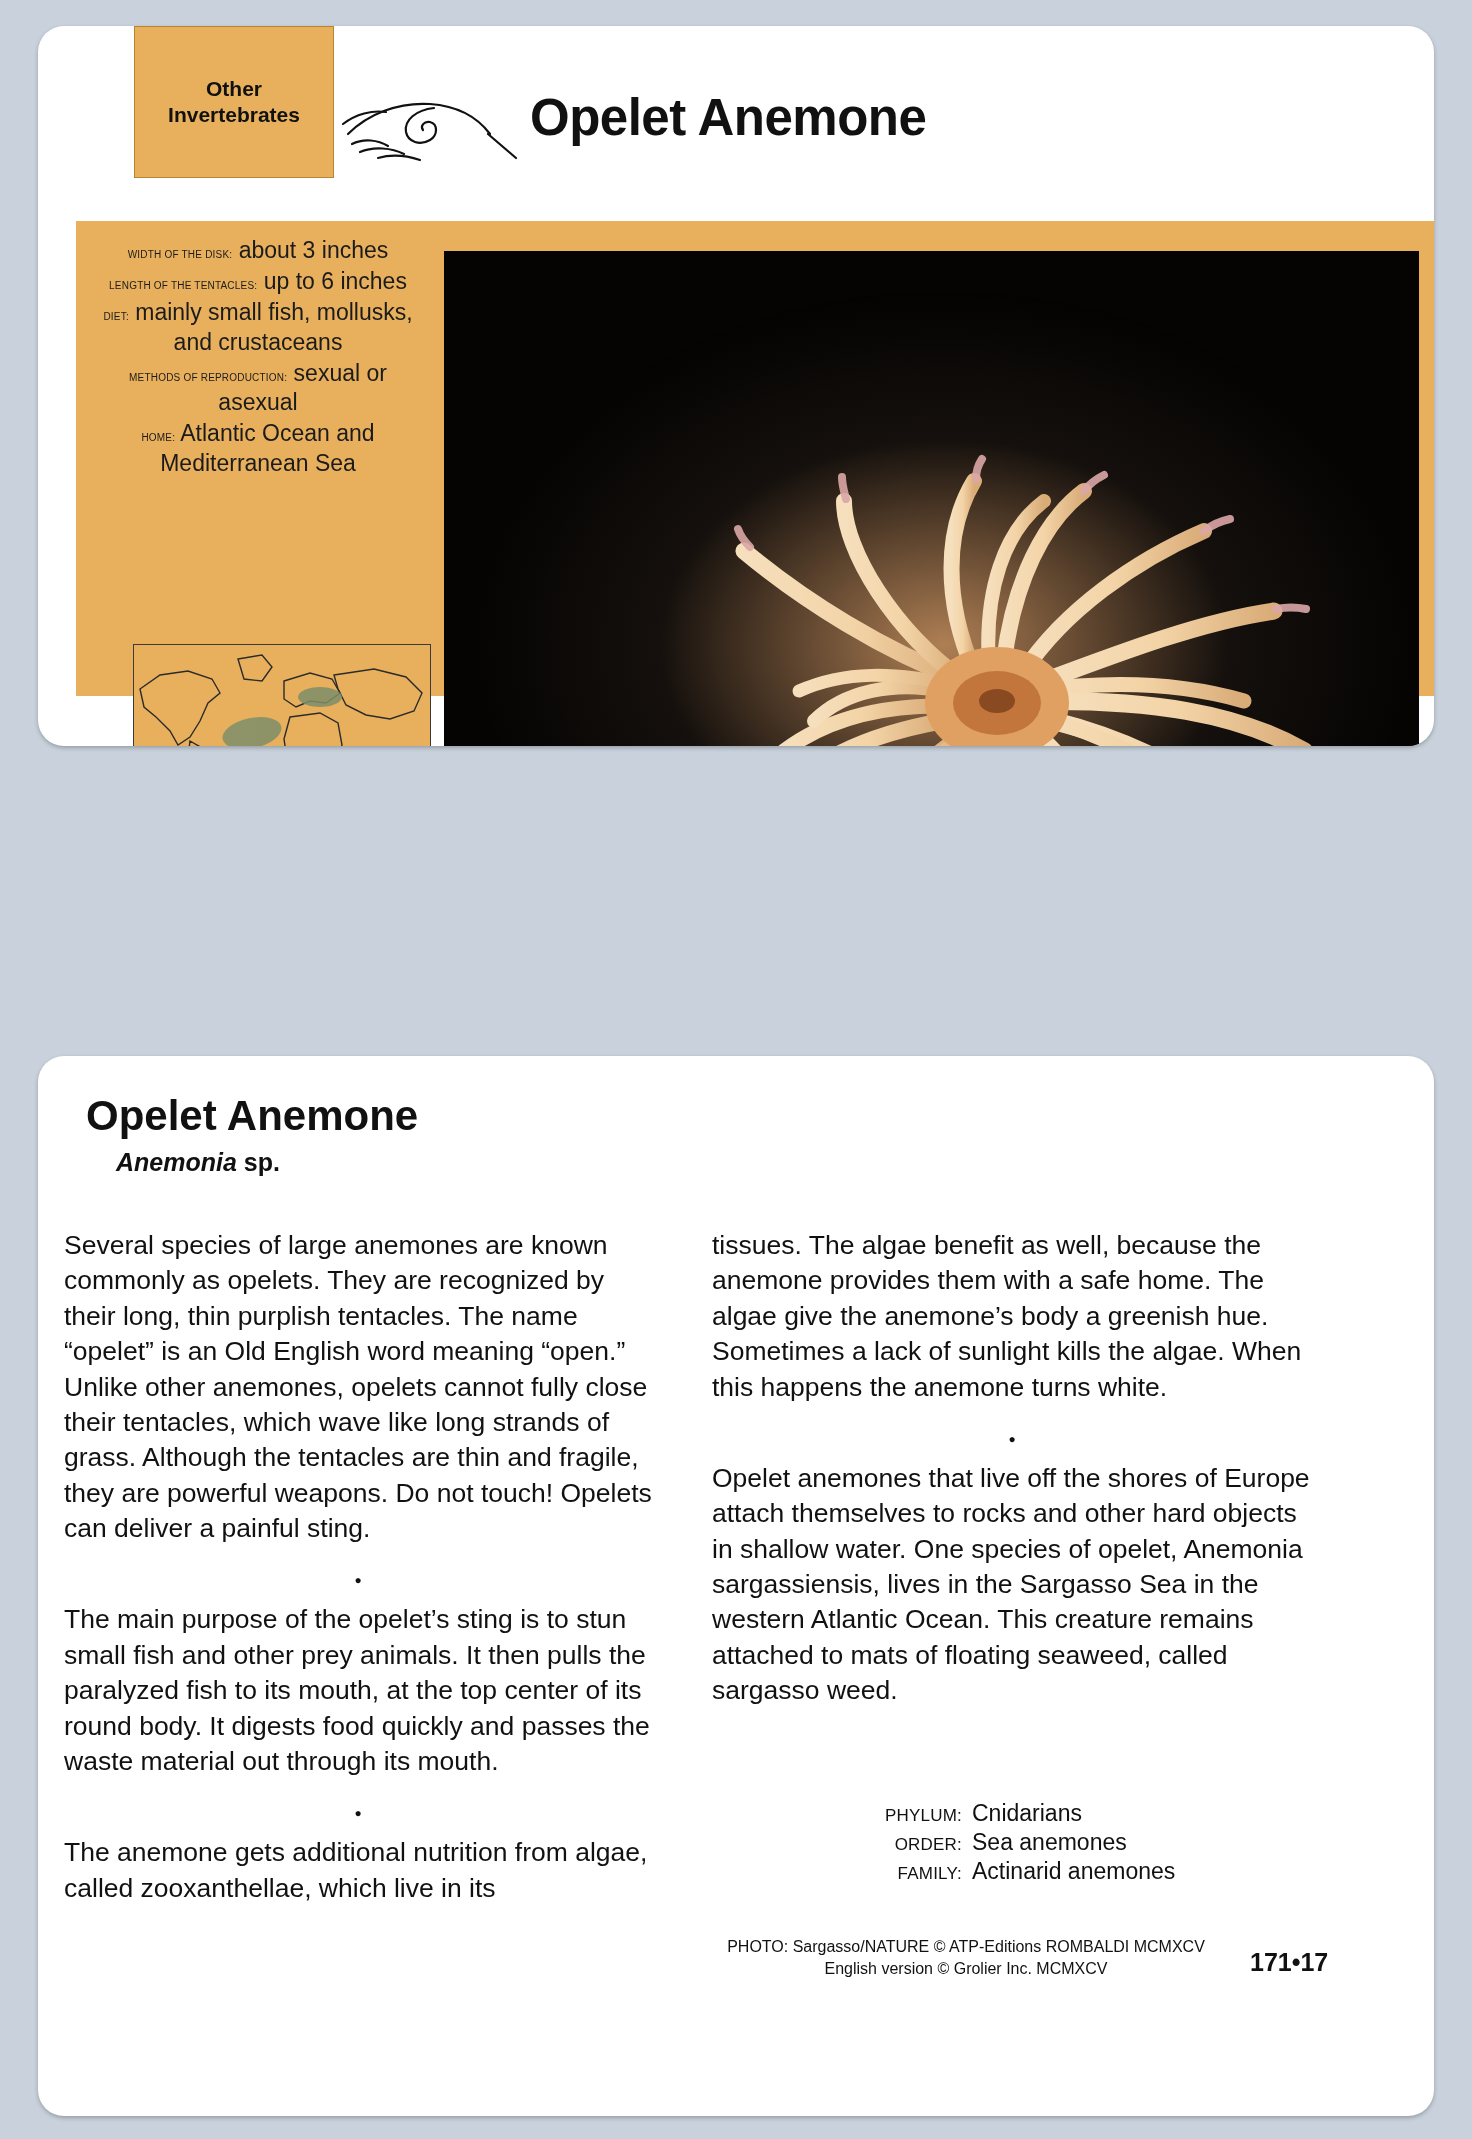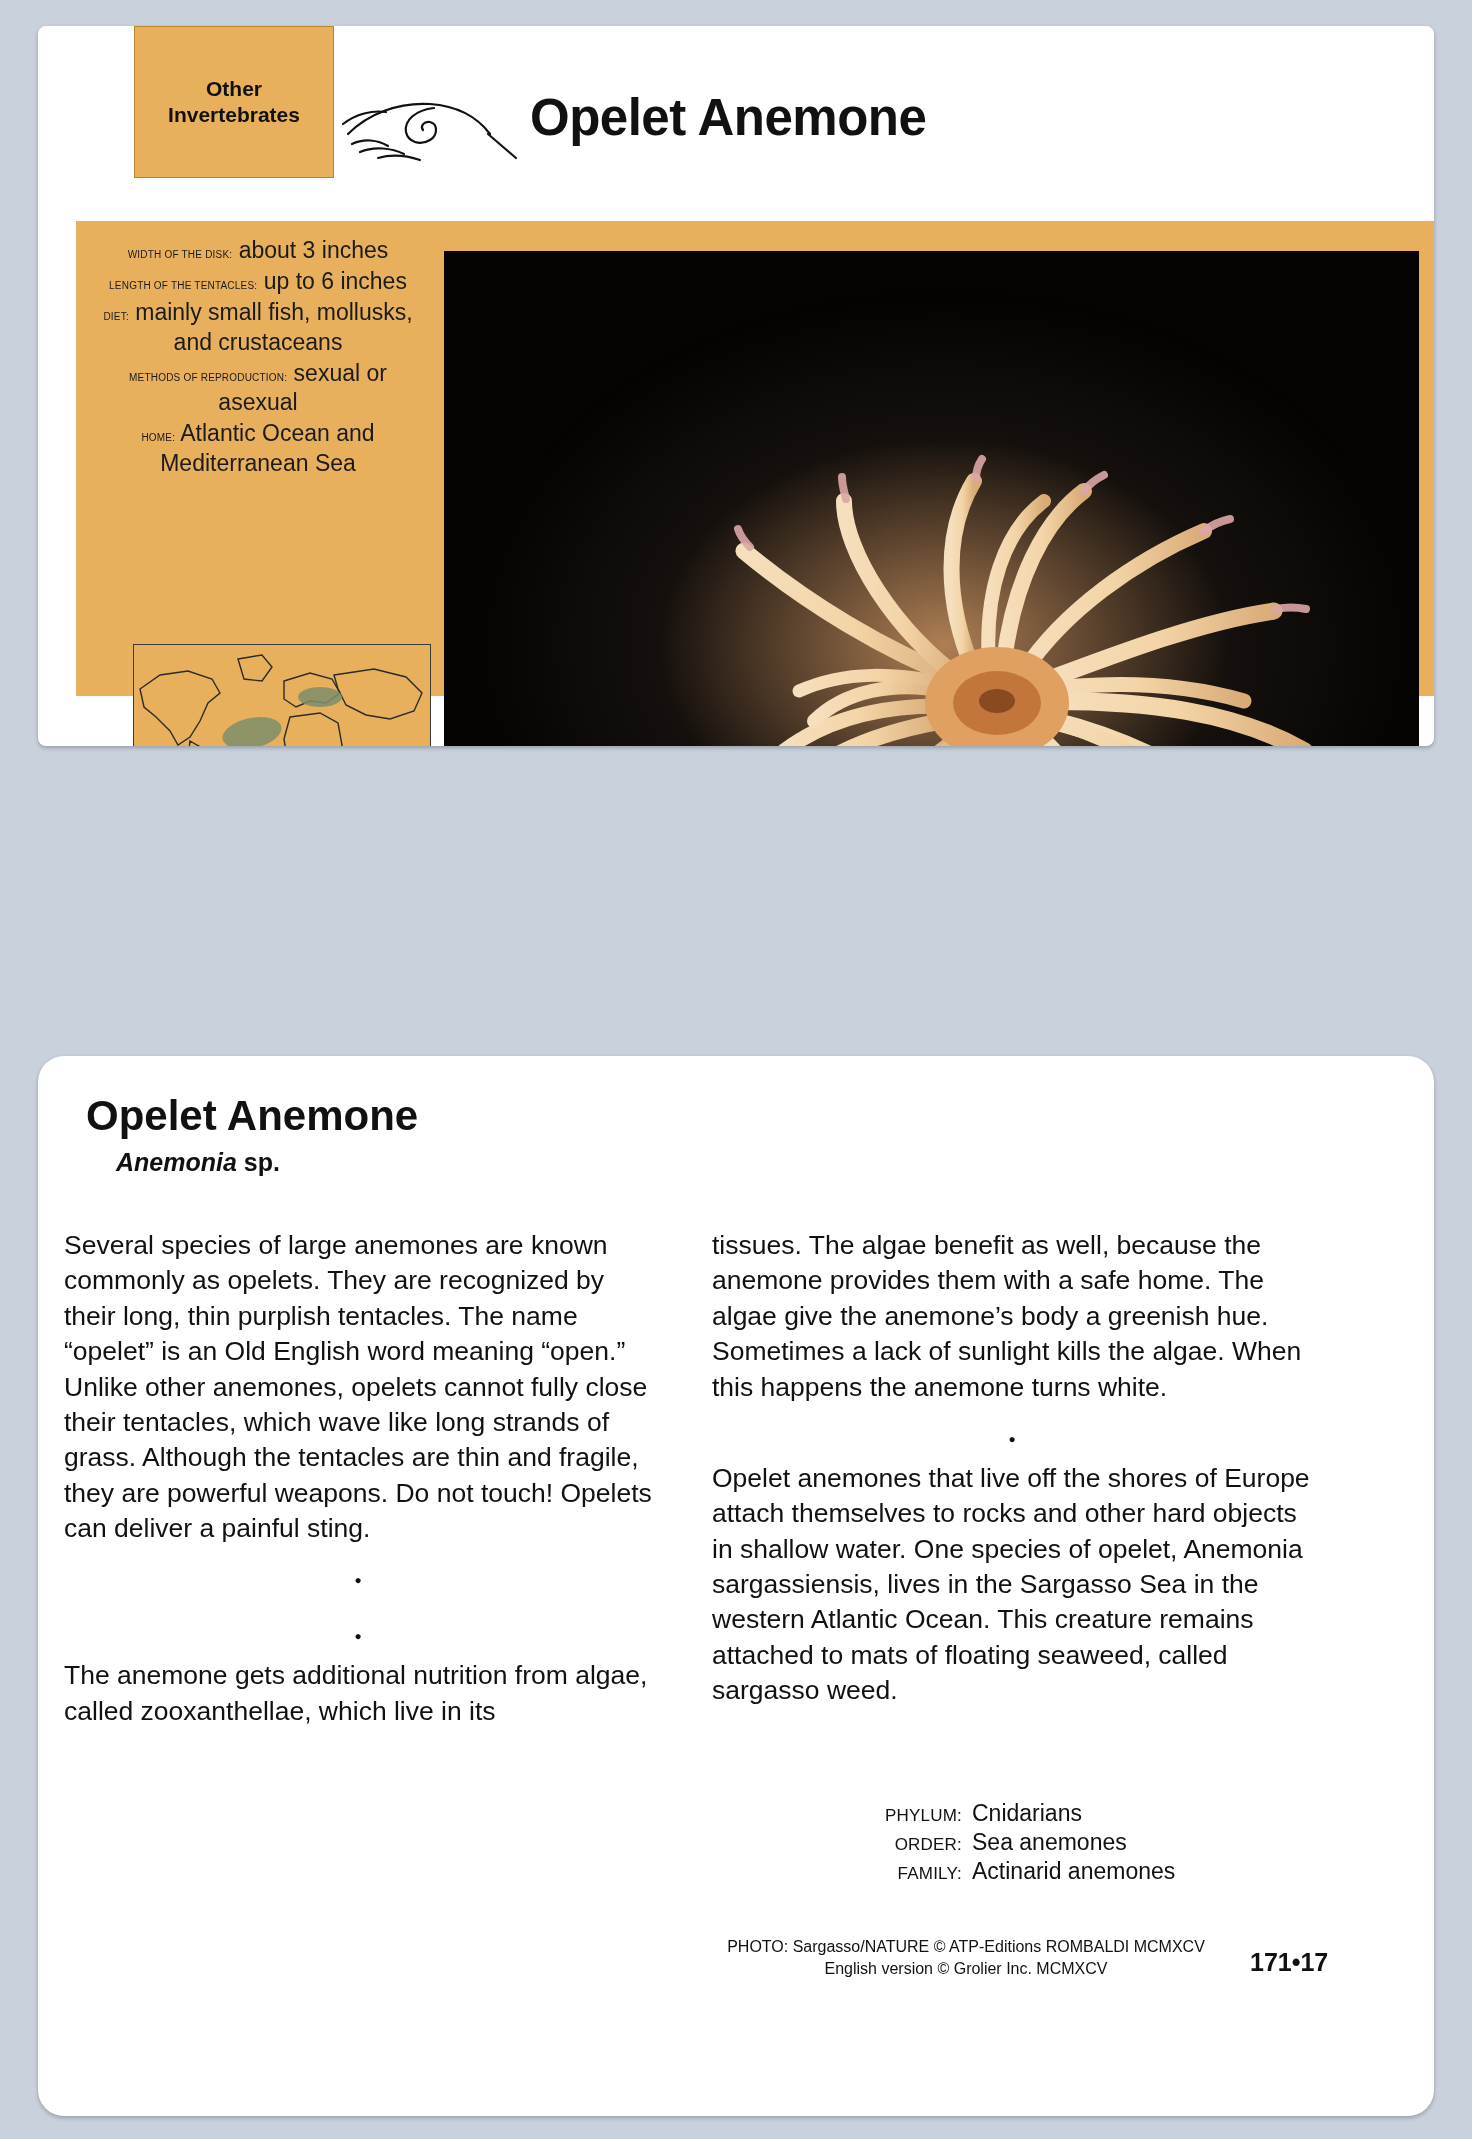--- a/index.html
+++ b/index.html
@@ -16,21 +16,21 @@
   }
 
   
   .card-front {
     position: absolute;
     left: 38px;
     top: 26px;
     width: 1396px;
     height: 720px;
     background: #ffffff;
-    border-radius: 8px;
+    border-radius: 26px;
     box-shadow: 0 2px 4px rgba(0,0,0,0.25);
     overflow: hidden;
   }
 
   .cat-badge {
     position: absolute;
     left: 96px;
     top: 0px;
     width: 200px;
     height: 152px;
@@ -380,20 +380,21 @@
 <div class="card-back"></div>
 
 <div class="back-title">Opelet Anemone</div>
 <div class="back-subtitle">
   <i>Anemonia</i><span> sp.</span>
 </div>
 
 <div class="col-left">
   <p class="para">Several species of large anemones are known commonly as opelets. They are recognized by their long, thin purplish tentacles. The name “opelet” is an Old English word meaning “open.” Unlike other anemones, opelets cannot fully close their tentacles, which wave like long strands of grass. Although the tentacles are thin and fragile, they are powerful weapons. Do not touch! Opelets can deliver a painful sting.</p>
   <div class="bullet-sep"></div>
+  <p class="para">The main purpose of the opelet’s sting is to stun small fish and other prey animals. It then pulls the paralyzed fish to its mouth, at the top center of its round body. It digests food quickly and passes the waste material out through its mouth.</p>
   <div class="bullet-sep"></div>
   <p class="para">The anemone gets additional nutrition from algae, called zooxanthellae, which live in its</p>
 </div>
 
 <div class="col-right">
   <p class="para">tissues. The algae benefit as well, because the anemone provides them with a safe home. The algae give the anemone’s body a greenish hue. Sometimes a lack of sunlight kills the algae. When this happens the anemone turns white.</p>
   <div class="bullet-sep"></div>
   <p class="para">Opelet anemones that live off the shores of Europe attach themselves to rocks and other hard objects in shallow water. One species of opelet, Anemonia sargassiensis, lives in the Sargasso Sea in the western Atlantic Ocean. This creature remains attached to mats of floating seaweed, called sargasso weed.</p>
 </div>
 

